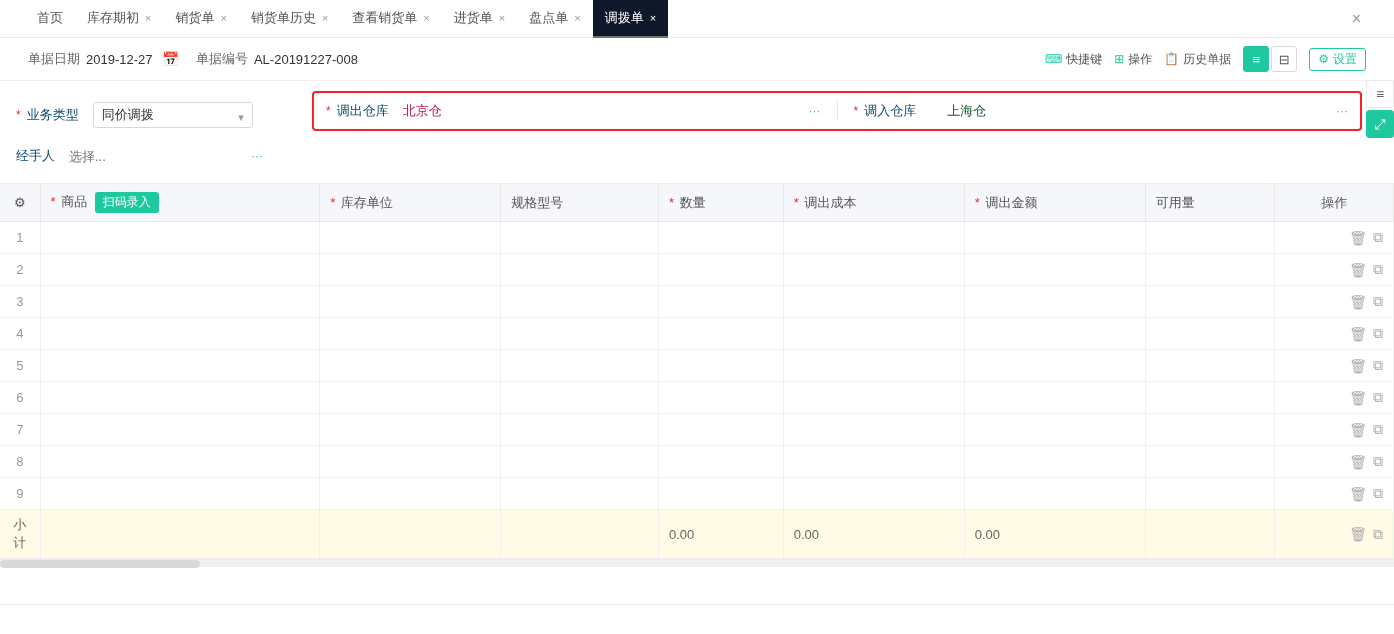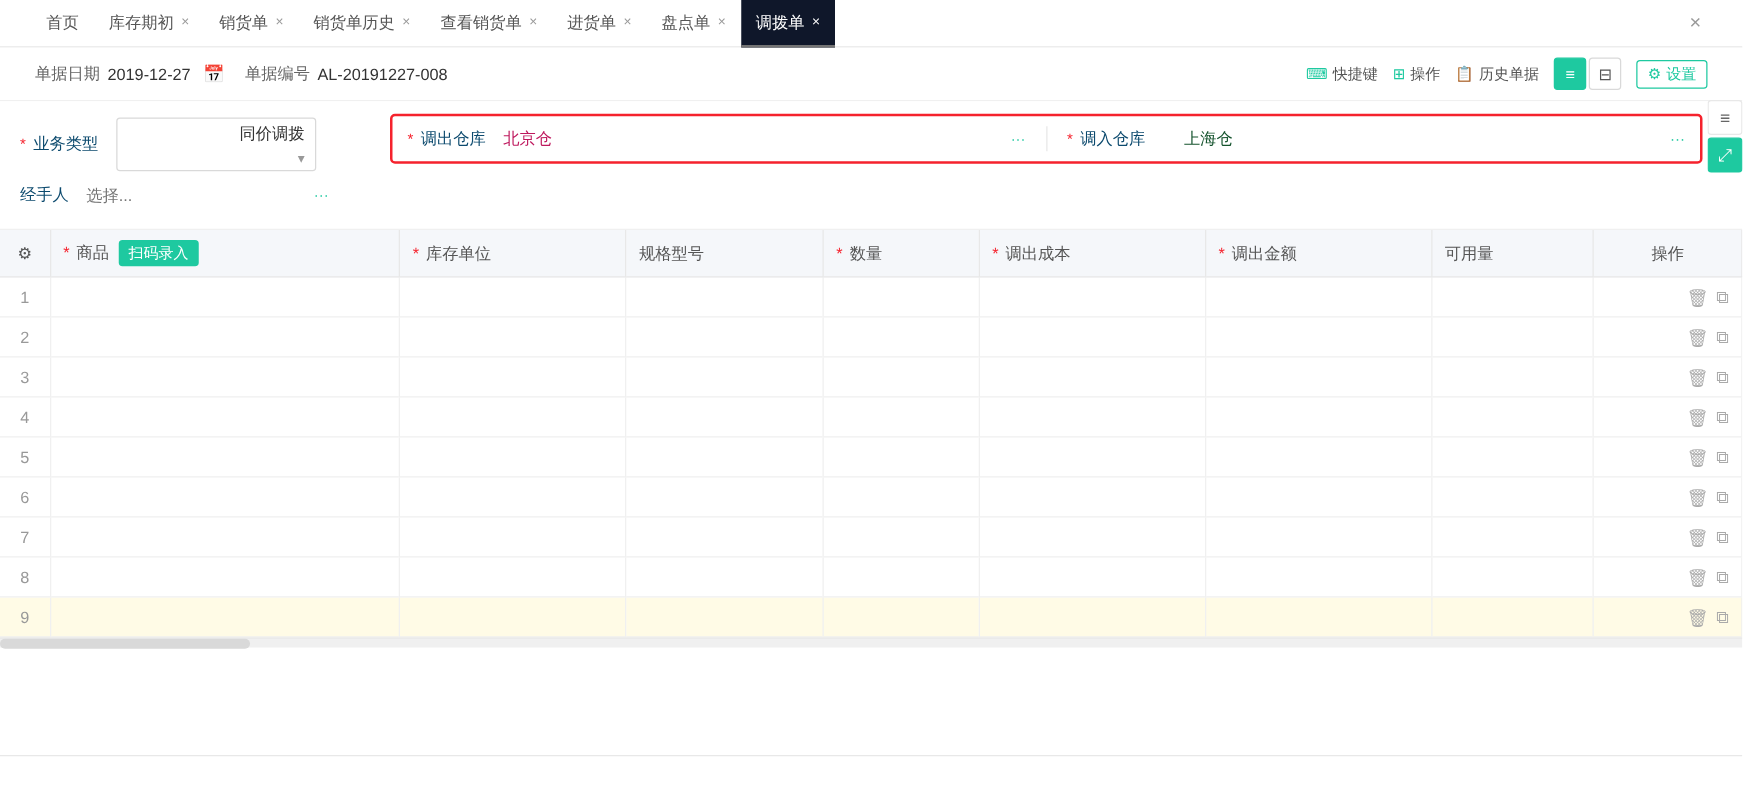--- a/index.html
+++ b/index.html
@@ -85,21 +85,20 @@
     .field-input {
       border: none; border-bottom: 1px solid transparent;
       outline: none; font-size: 13px; color: #333; background: transparent;
       min-width: 120px;
     }
     .dropdown-select {
       display: flex; align-items: flex-end; gap: 4px;
       border: 1px solid #d9d9d9; border-radius: 3px;
       padding: 3px 8px; cursor: pointer; min-width: 160px;
       background: #fff;
-      flex-direction: column;
     }
     .dropdown-arrow { color: #999; font-size: 11px; }
     .more-btn { color: #1ec9a0; cursor: pointer; font-size: 12px; }
 
     
     .warehouse-section {
       border: 2px solid #f5222d;
       border-radius: 4px;
       display: flex; align-items: center;
       padding: 8px 12px;
@@ -482,20 +481,36 @@
         <td></td>
         <td></td>
         <td></td>
         <td>
           <div class="action-icons">
             <span class="action-icon">🗑</span>
             <span class="action-icon">⧉</span>
           </div>
         </td>
       </tr>
+          <tr class="subtotal-row">
+        <td style="color:#666;font-weight:normal;">小计</td>
+        <td></td>
+        <td></td>
+        <td></td>
+        <td>0.00</td>
+        <td>0.00</td>
+        <td>0.00</td>
+        <td></td>
+        <td>
+          <div class="action-icons">
+            <span class="action-icon">🗑</span>
+            <span class="action-icon">⧉</span>
+          </div>
+        </td>
+      </tr>
         </tbody>
     </table>
 
     <div class="scrollbar-row">
       <div class="scrollbar-thumb"></div>
     </div>
   </div>
 
   <div class="bottom-bar"></div>
 </div>

